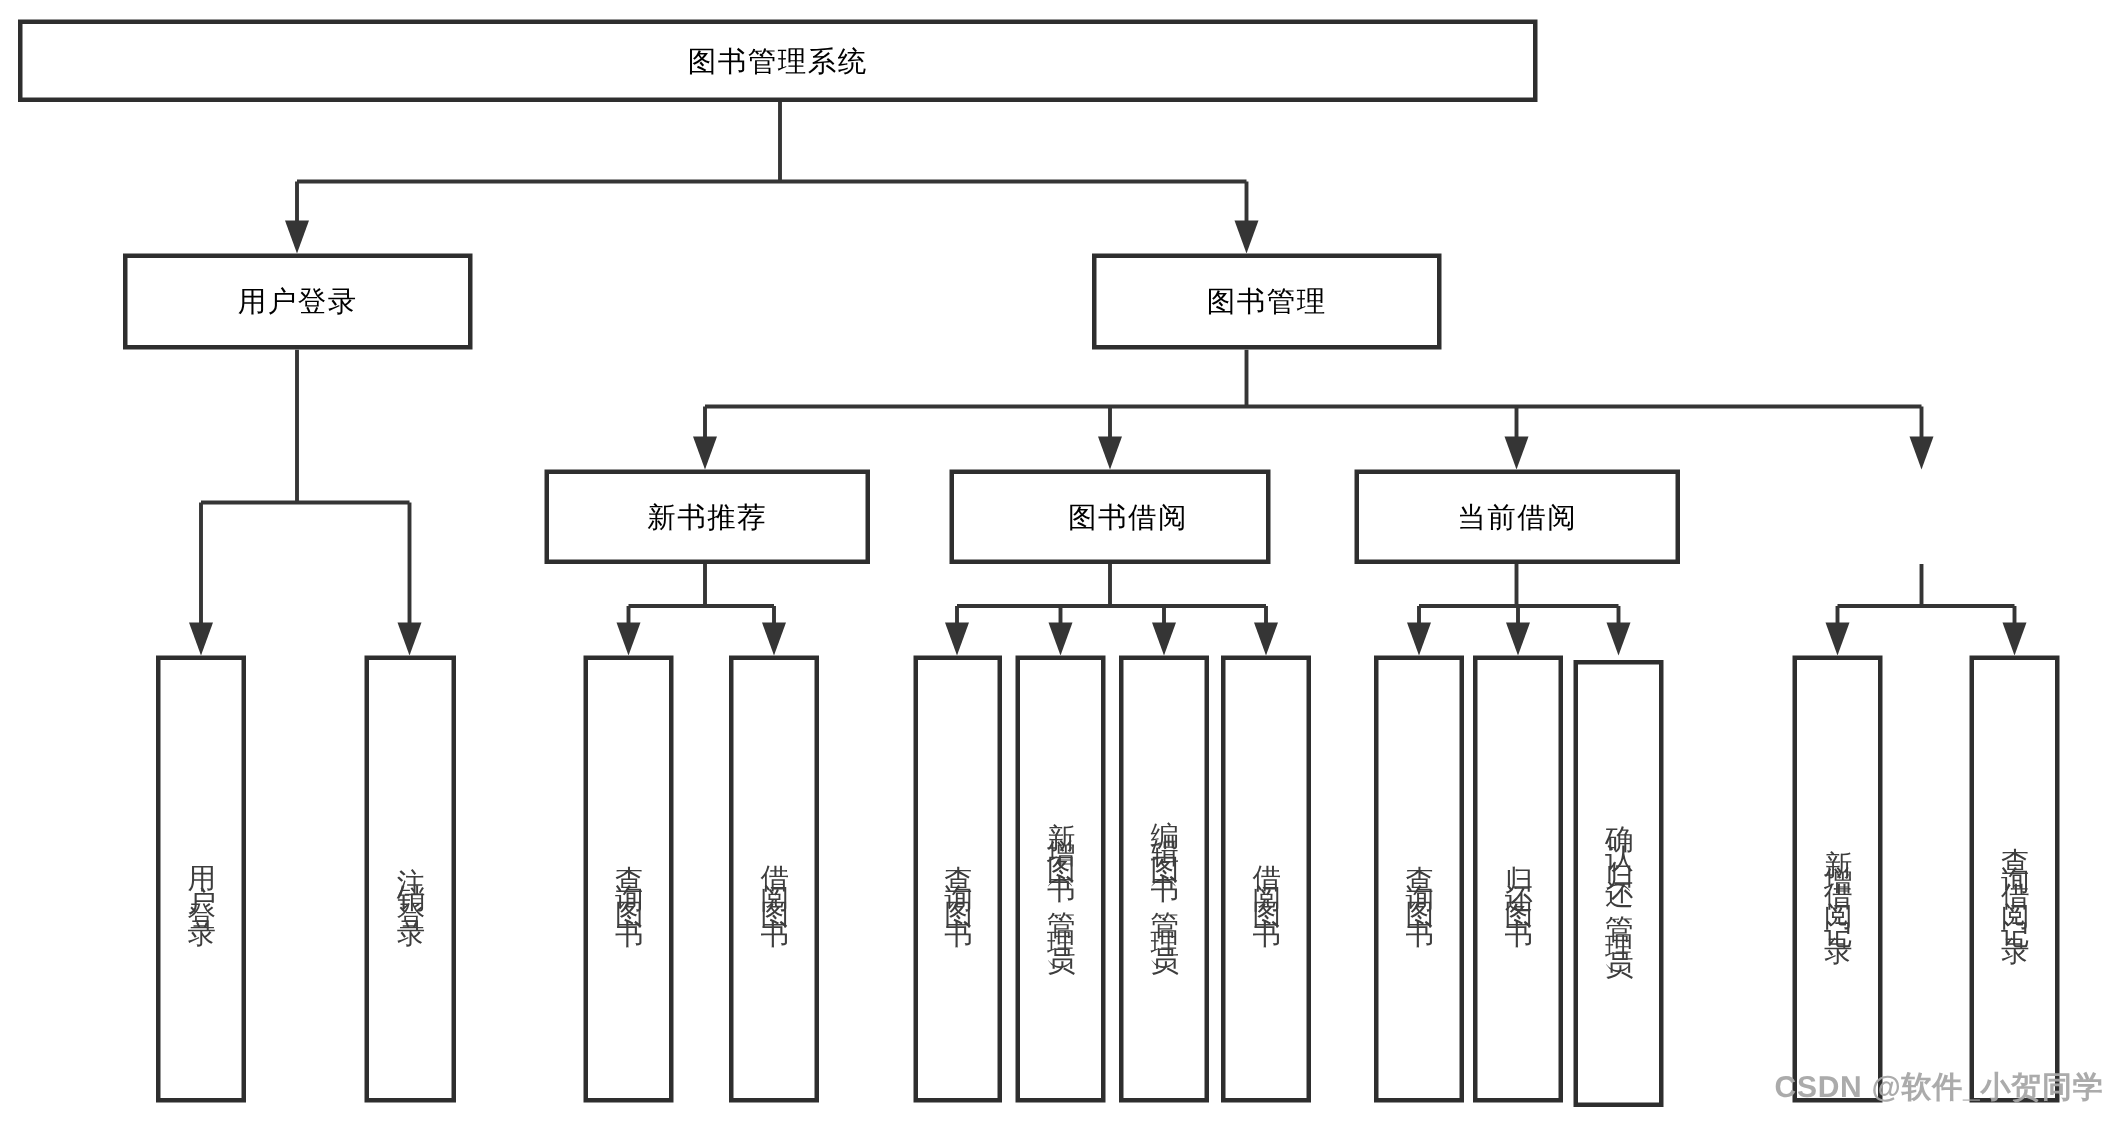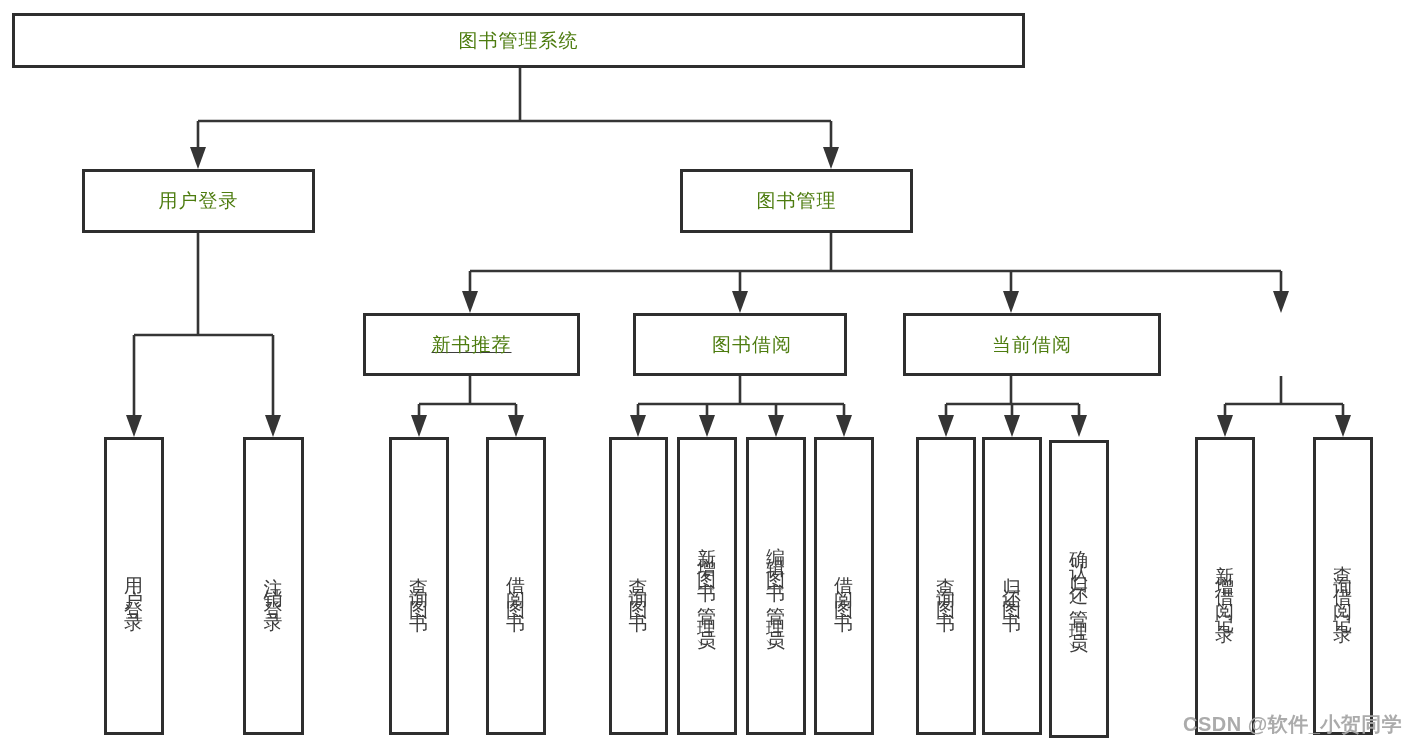--- a/index.html
+++ b/index.html
@@ -18,21 +18,21 @@
     box-sizing:border-box;
     border:3px solid #2e2e2e;
     background:#ffffff;
     display:flex;align-items:center;justify-content:center;
     color:#3d3d3d;
   }
   .hlabel{
     font-size:19px;
     letter-spacing:1px;
     white-space:nowrap;
-    color:#4d7c0f;
+    color:#000000;
   }
   .vlabel{
     writing-mode:vertical-rl;
     text-orientation:mixed;
     font-size:19px;
     letter-spacing:12px;
     line-height:1;
     color:#3d3d3d;
   }
   .watermark{
@@ -127,31 +127,31 @@
     </g>
   </svg>
 
   <div class="node" style="left:12px;top:13px;width:1013px;height:55px;">
     <span class="hlabel">图书管理系统</span>
   </div>
 
   <div class="node" style="left:82px;top:169px;width:233px;height:64px;">
     <span class="hlabel">用户登录</span>
   </div>
-  <div class="node" style="left:680px;top:169px;width:233px;height:64px;">
+  <div class="node" style="left:728px;top:169px;width:233px;height:64px;">
     <span class="hlabel">图书管理</span>
   </div>
 
-  <div class="node" style="left:363px;top:313px;width:217px;height:63px;text-decoration:underline;">
+  <div class="node" style="left:363px;top:313px;width:217px;height:63px;">
     <span class="hlabel">新书推荐</span>
   </div>
   <div class="node" style="left:633px;top:313px;width:214px;height:63px;padding-left:24px;">
     <span class="hlabel">图书借阅</span>
   </div>
-  <div class="node" style="left:903px;top:313px;width:258px;height:63px;">
+  <div class="node" style="left:903px;top:313px;width:217px;height:63px;">
     <span class="hlabel">当前借阅</span>
   </div>
 
   <div class="node" style="left:104px;top:437px;width:60px;height:298px;">
     <span class="vlabel">用户登录</span>
   </div>
   <div class="node" style="left:243px;top:437px;width:61px;height:298px;">
     <span class="vlabel">注销登录</span>
   </div>
 

